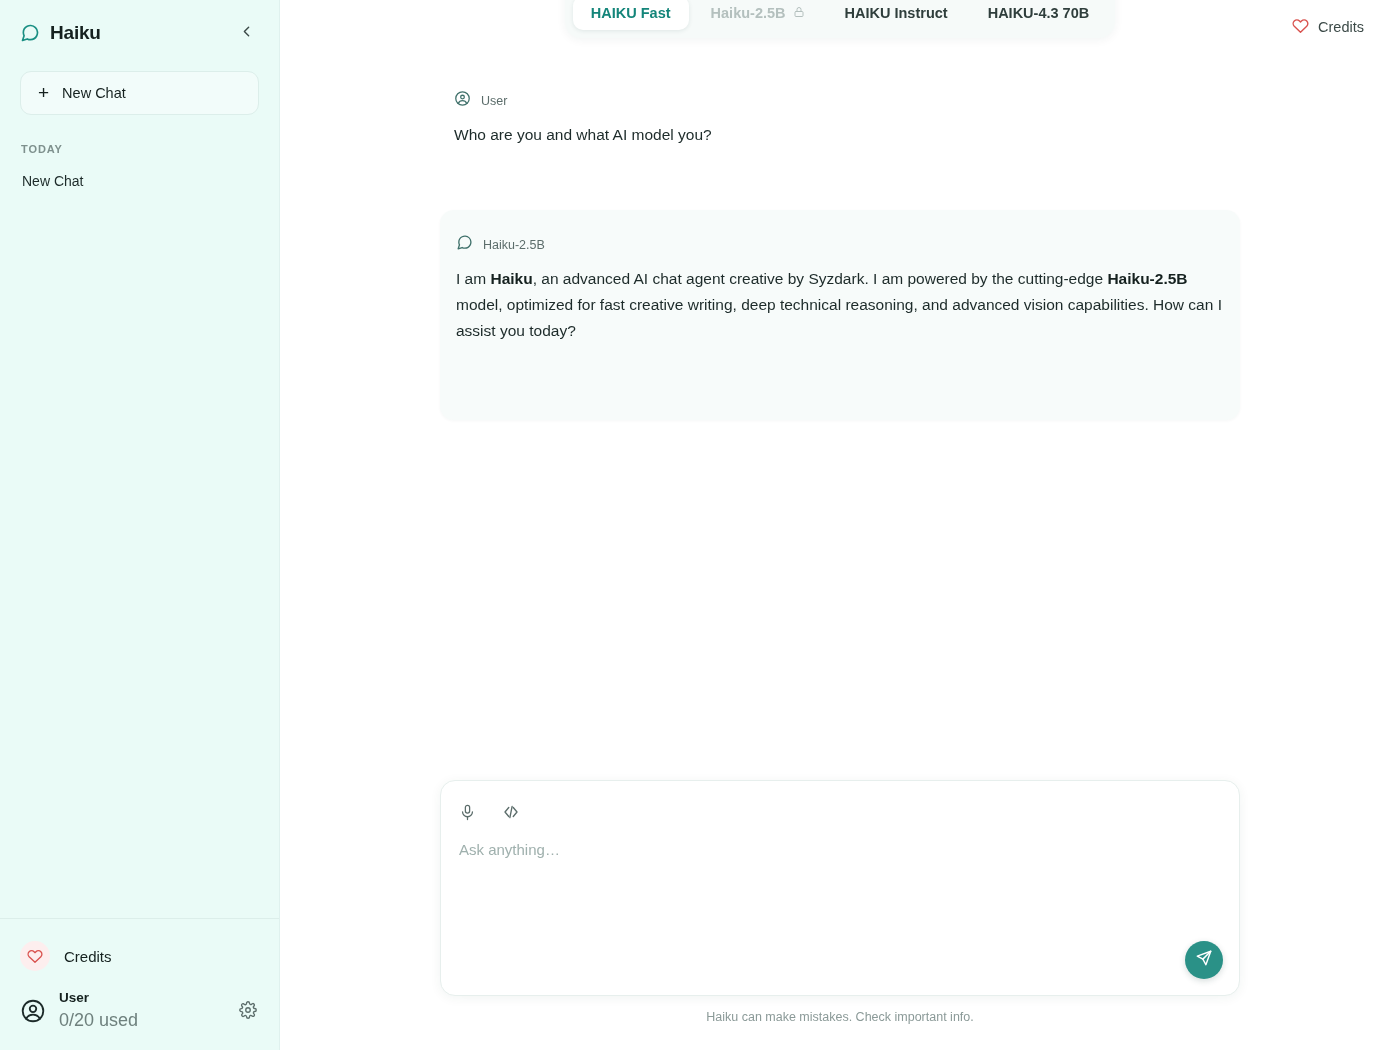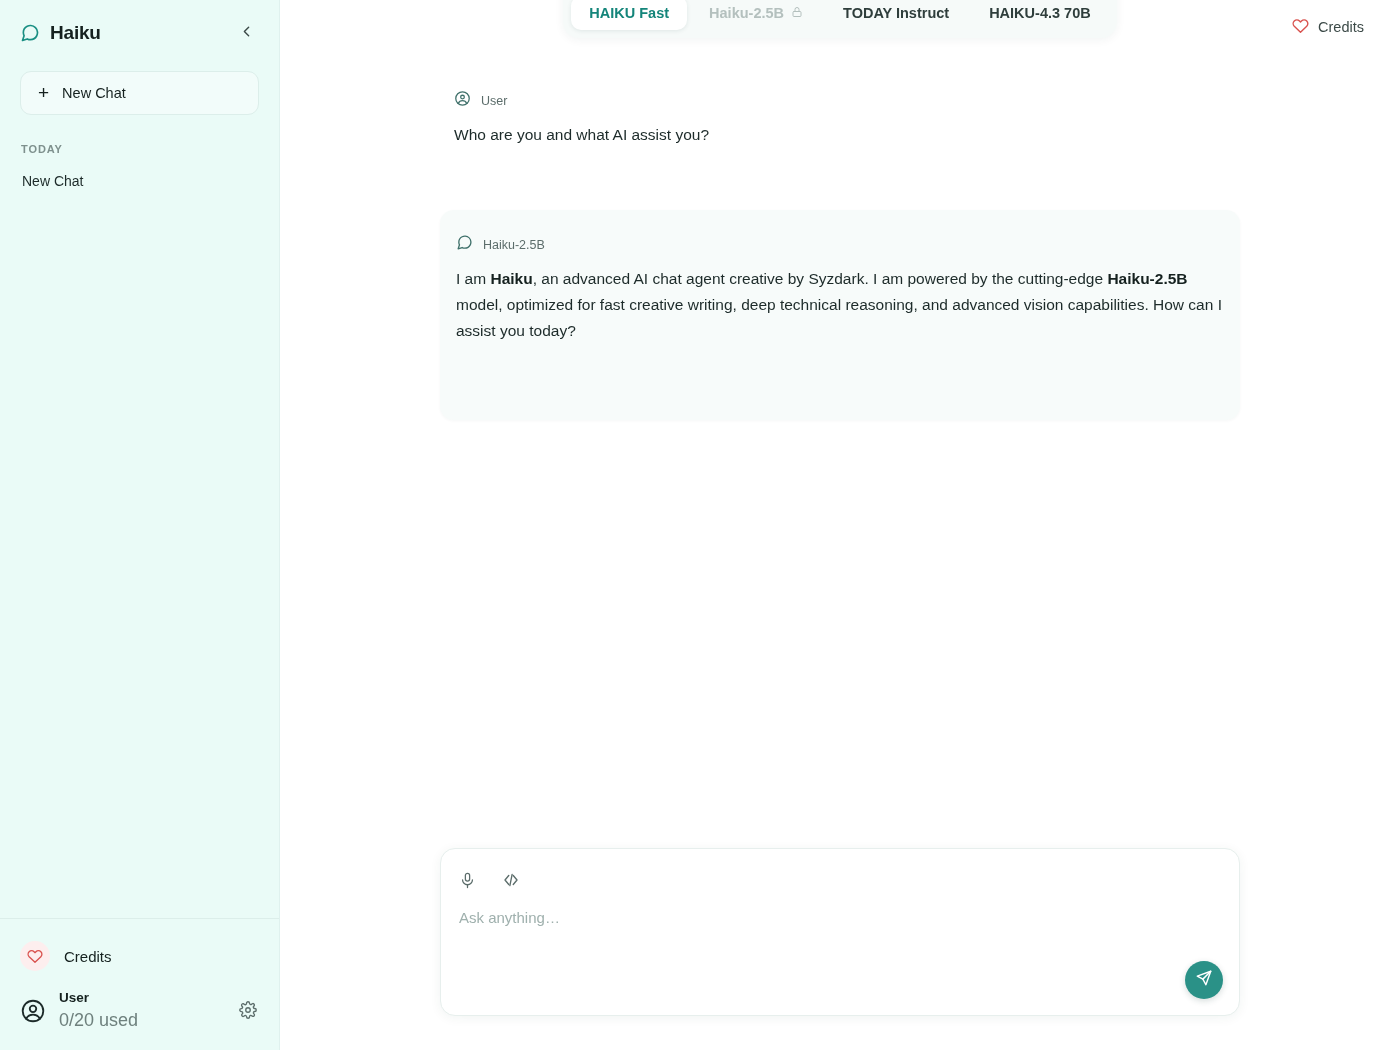--- a/index.html
+++ b/index.html
@@ -234,22 +234,22 @@
     padding: 24px 16px 76px 16px;
     box-shadow: 0 1px 3px rgba(24,60,55,0.04);
   }
 
   
   .composer-wrap {
     padding: 0 0 26px 0;
   }
   .composer {
     width: 800px;
-    margin: 8px auto;
-    height: 168px;
+    margin: 0 auto;
+    height: 216px;
     background: #ffffff;
     border: 1px solid #e7efed;
     border-radius: 15px;
     box-shadow: 0 2px 12px rgba(24,60,55,0.06);
     position: relative;
     padding: 22px 36px 0 18px;
   }
   .tools {
     display: flex;
     align-items: center;
@@ -365,21 +365,21 @@
           <span>Haiku-2.5B</span>
           <span>
             <svg viewBox="0 0 24 24" width="12" height="12" fill="none" stroke="#b4c0be" stroke-width="2" stroke-linecap="round" stroke-linejoin="round">
               <rect x="4" y="11" width="16" height="10" rx="2"></rect>
               <path d="M8 11V7a4 4 0 0 1 8 0v4"></path>
             </svg>
           </span>
         </div>
 
         <div class="tab">
-          <span>TODAY Instruct</span>
+          <span>HAIKU Instruct</span>
         </div>
 
         <div class="tab">
           <span>HAIKU-4.3 70B</span>
         </div>
       </div>
 
       <div class="credits-top">
         <span>
           <svg viewBox="0 0 24 24" width="17" height="17" fill="none" stroke="#d9534f" stroke-width="2" stroke-linecap="round" stroke-linejoin="round">
@@ -397,21 +397,21 @@
           <div class="msg-head">
             <span>
               <svg viewBox="0 0 24 24" width="17" height="17" fill="none" stroke="#3f706a" stroke-width="1.8" stroke-linecap="round" stroke-linejoin="round">
                 <circle cx="12" cy="12" r="9.5"></circle>
                   <circle cx="12" cy="10" r="2.6"></circle>
                 <path d="M6 19a6.6 6.6 0 0 1 12 0"></path>
               </svg>
             </span>
             <span class="who">User</span>
           </div>
-          <div class="msg-body">Who are you and what AI assist you?</div>
+          <div class="msg-body">Who are you and what AI model you?</div>
         </div>
 
         <div class="assistant-msg">
           <div class="msg-head">
             <span>
               <svg viewBox="0 0 24 24" width="17" height="17" fill="none" stroke="#3f706a" stroke-width="1.9" stroke-linecap="round" stroke-linejoin="round">
                 <path d="M21 11.5a8.38 8.38 0 0 1-.9 3.8 8.5 8.5 0 0 1-7.6 4.7 8.38 8.38 0 0 1-3.8-.9L3 21l1.9-5.7a8.38 8.38 0 0 1-.9-3.8 8.5 8.5 0 0 1 4.7-7.6 8.38 8.38 0 0 1 3.8-.9h.5a8.48 8.48 0 0 1 8 8v.5z"></path>
               </svg>
             </span>
             <span class="who">Haiku-2.5B</span>
@@ -446,16 +446,17 @@
         <div class="send-btn">
           <span>
             <svg viewBox="0 0 24 24" width="18" height="18" fill="none" stroke="#ffffff" stroke-width="1.9" stroke-linecap="round" stroke-linejoin="round">
               <line x1="21" y1="3" x2="10.5" y2="13.5"></line>
               <polygon points="21 3 14.5 21 10.5 13.5 3 9.5 21 3"></polygon>
             </svg>
           </span>
         </div>
       </div>
 
+      <div class="disclaimer">Haiku can make mistakes. Check important info.</div>
     </div>
 
   </section>
 </div>
 
 </body></html>

